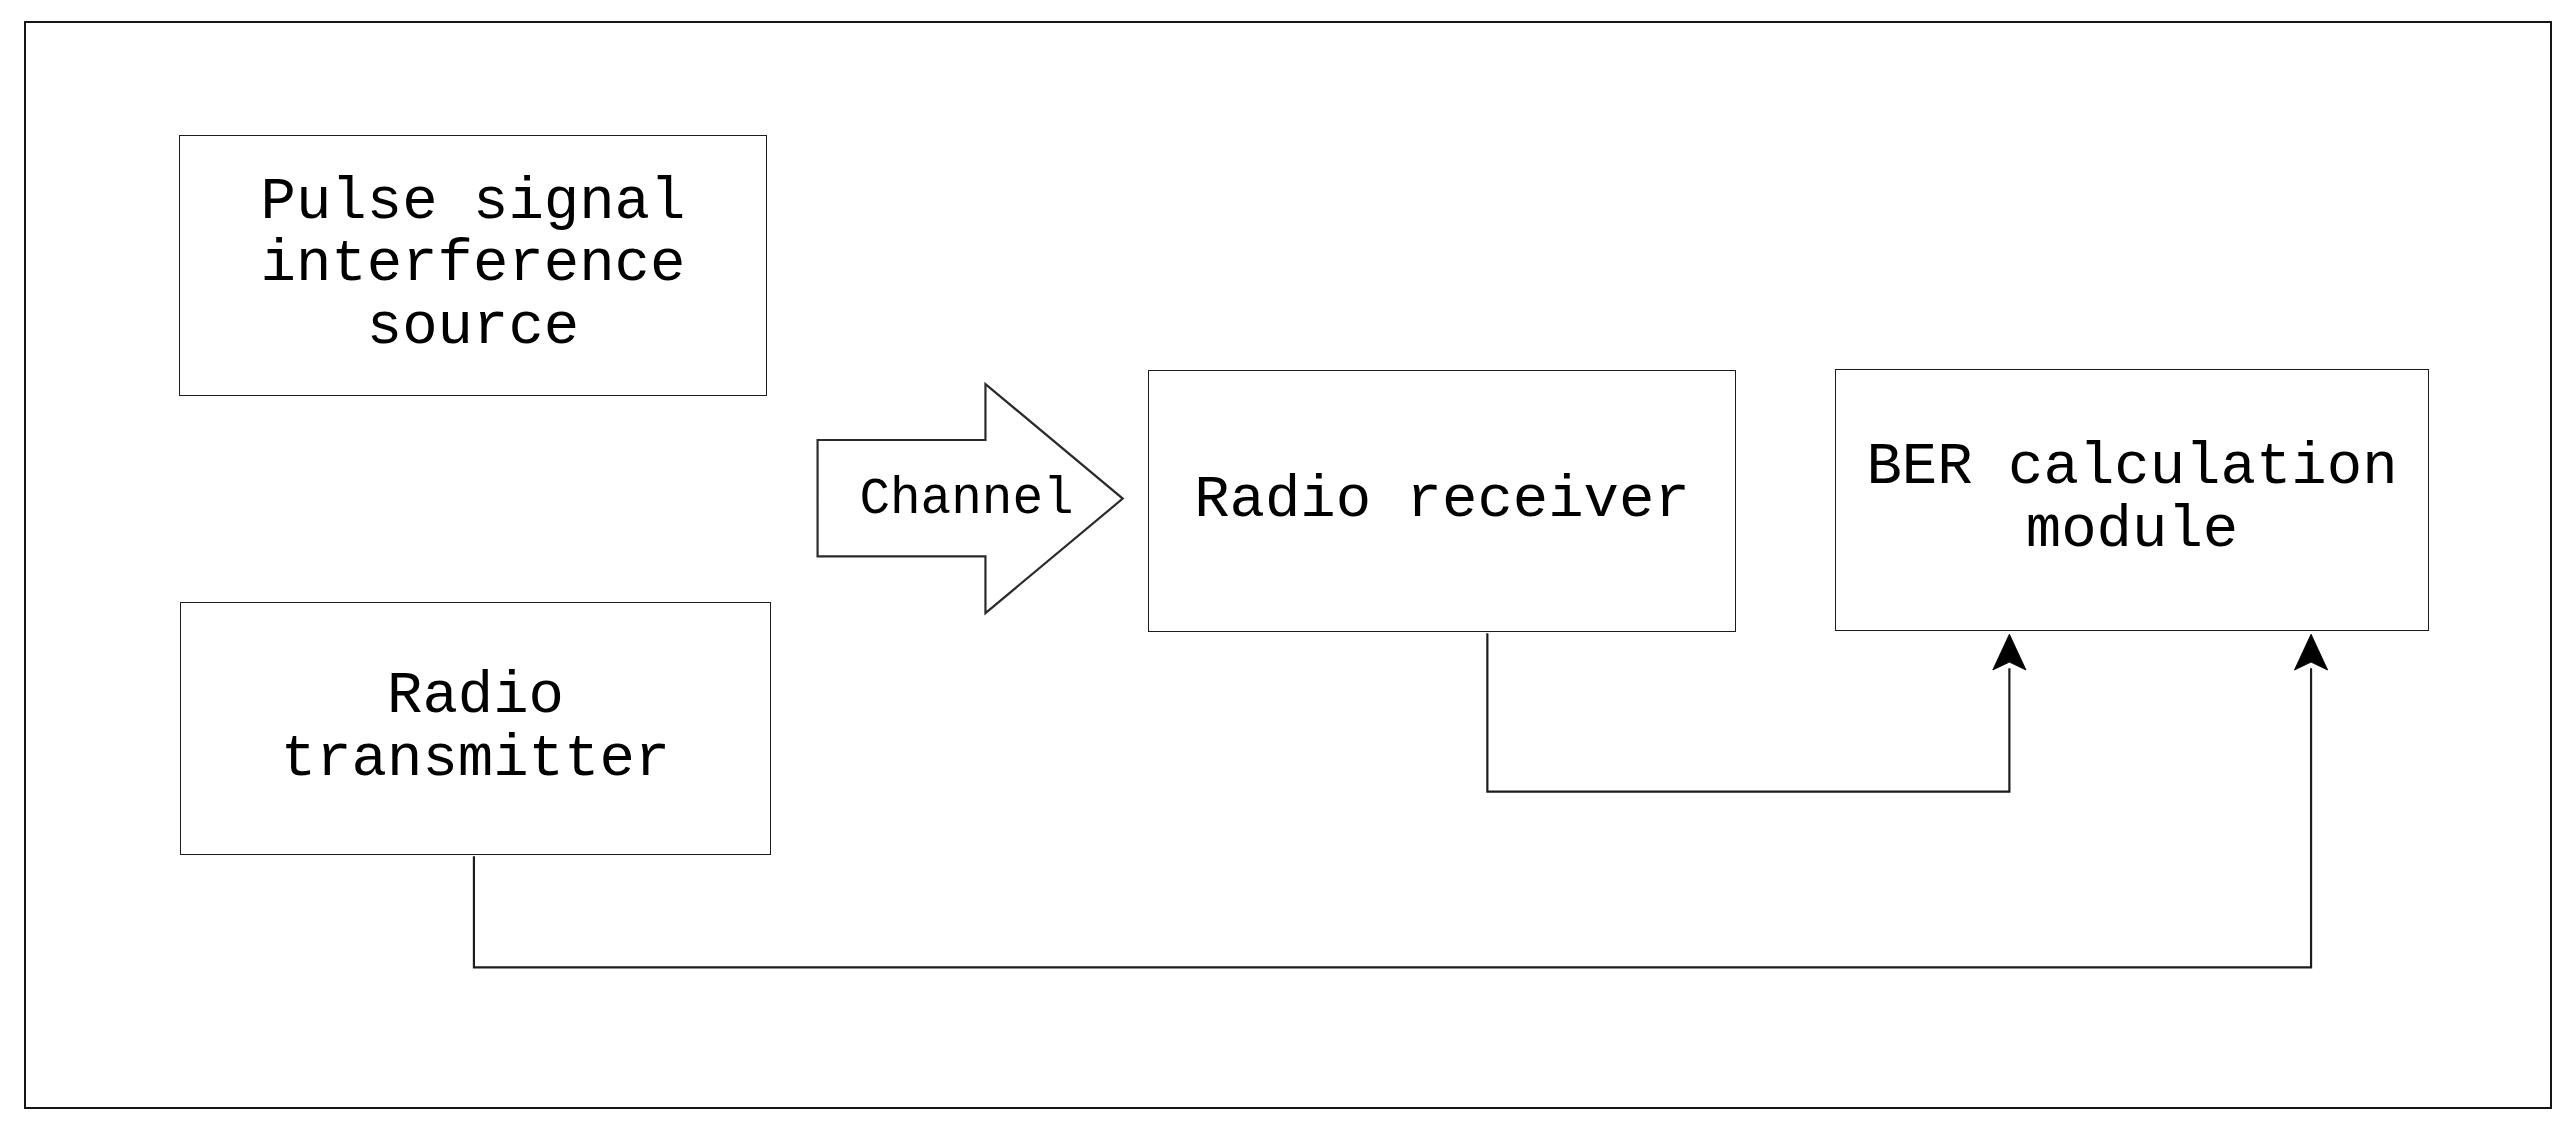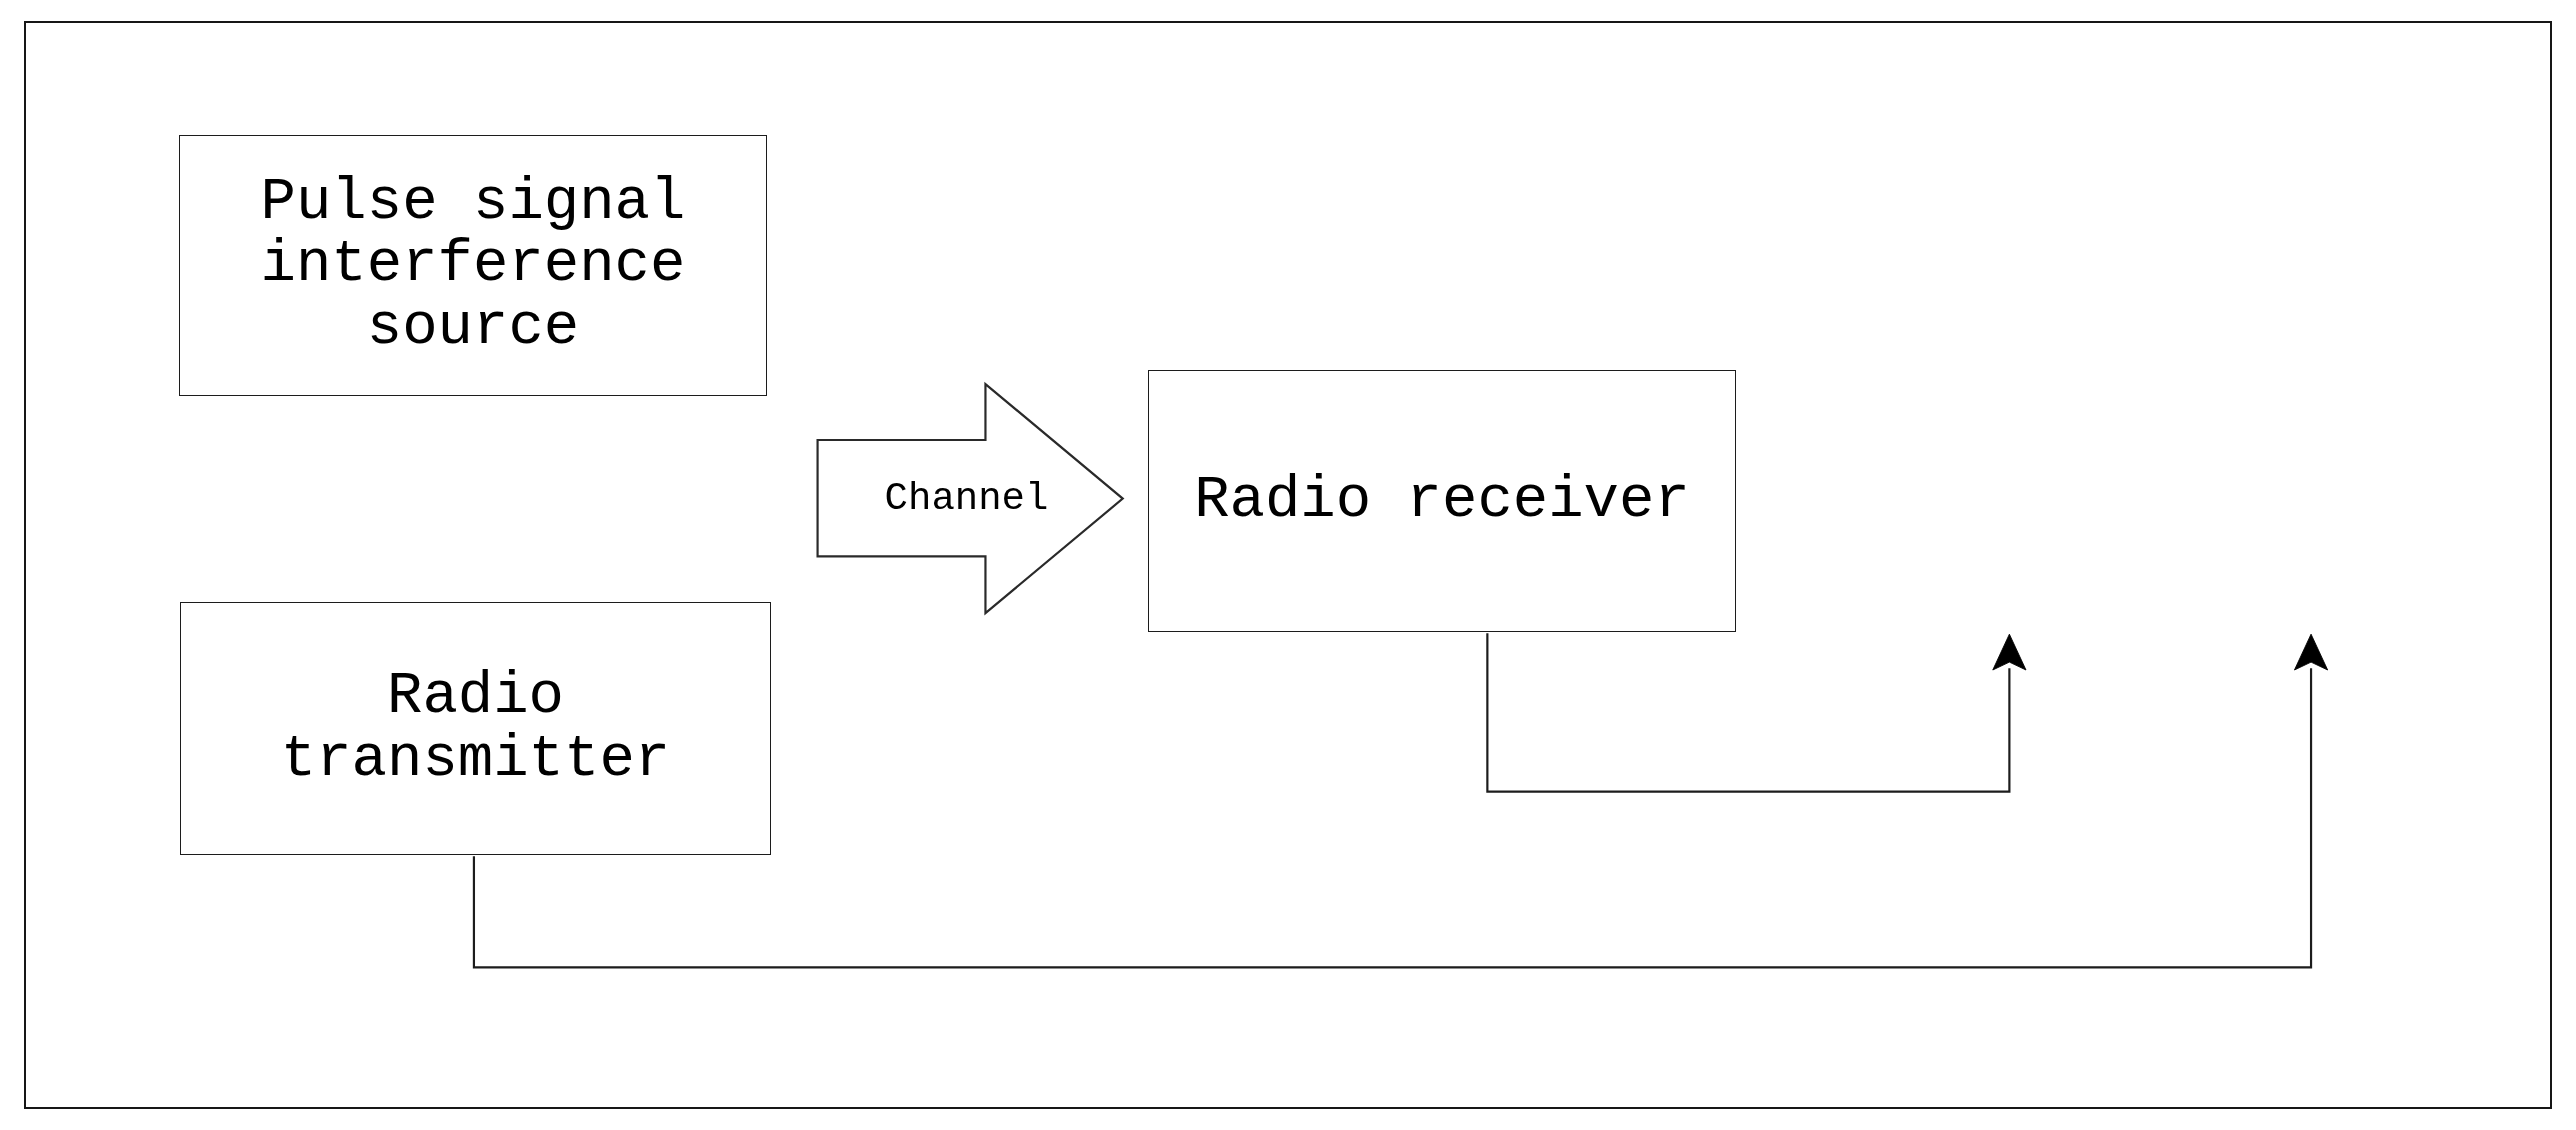--- a/index.html
+++ b/index.html
@@ -62,21 +62,21 @@
 
   .channel-label {
     position: absolute;
     left: 818px;
     top: 442px;
     width: 297px;
     height: 114px;
     display: flex;
     align-items: center;
     justify-content: center;
-    font-size: 39px;
+    font-size: 51px;
     text-align: right;
   }
 </style>
 </head>
 <body>
 
 <div class="canvas">
 
   <div class="outer-border"></div>
 
@@ -86,20 +86,24 @@
   </div>
 
   <div class="node-box box-transmitter">
     <span class="box-label">Radio transmitter</span>
   </div>
 
   <div class="node-box box-receiver">
     <span class="box-label">Radio receiver</span>
   </div>
 
+  <div class="node-box box-ber">
+    <span class="box-label">BER calculation
+module</span>
+  </div>
 
   <svg class="connector-layer" viewBox="0 0 2946 1293" xmlns="http://www.w3.org/2000/svg">
 
     <polygon points="935,503 1127,503 1127,439 1284,570 1127,701 1127,636 935,636" fill="#ffffff" stroke="#2a2a2a" stroke-width="2.5" stroke-linejoin="miter"></polygon>
 
     <path d="M 1701 724 L 1701 905 L 2298 905 L 2298 764" fill="none" stroke="#1c1c1c" stroke-width="2.5"></path>
     <polygon points="2298,725 2317,766 2298,757 2279,766" fill="#000000" stroke="#000000" stroke-width="1"></polygon>
 
     <path d="M 542 979 L 542 1106 L 2643 1106 L 2643 764" fill="none" stroke="#1c1c1c" stroke-width="2.5"></path>
     <polygon points="2643,725 2662,766 2643,757 2624,766" fill="#000000" stroke="#000000" stroke-width="1"></polygon>

